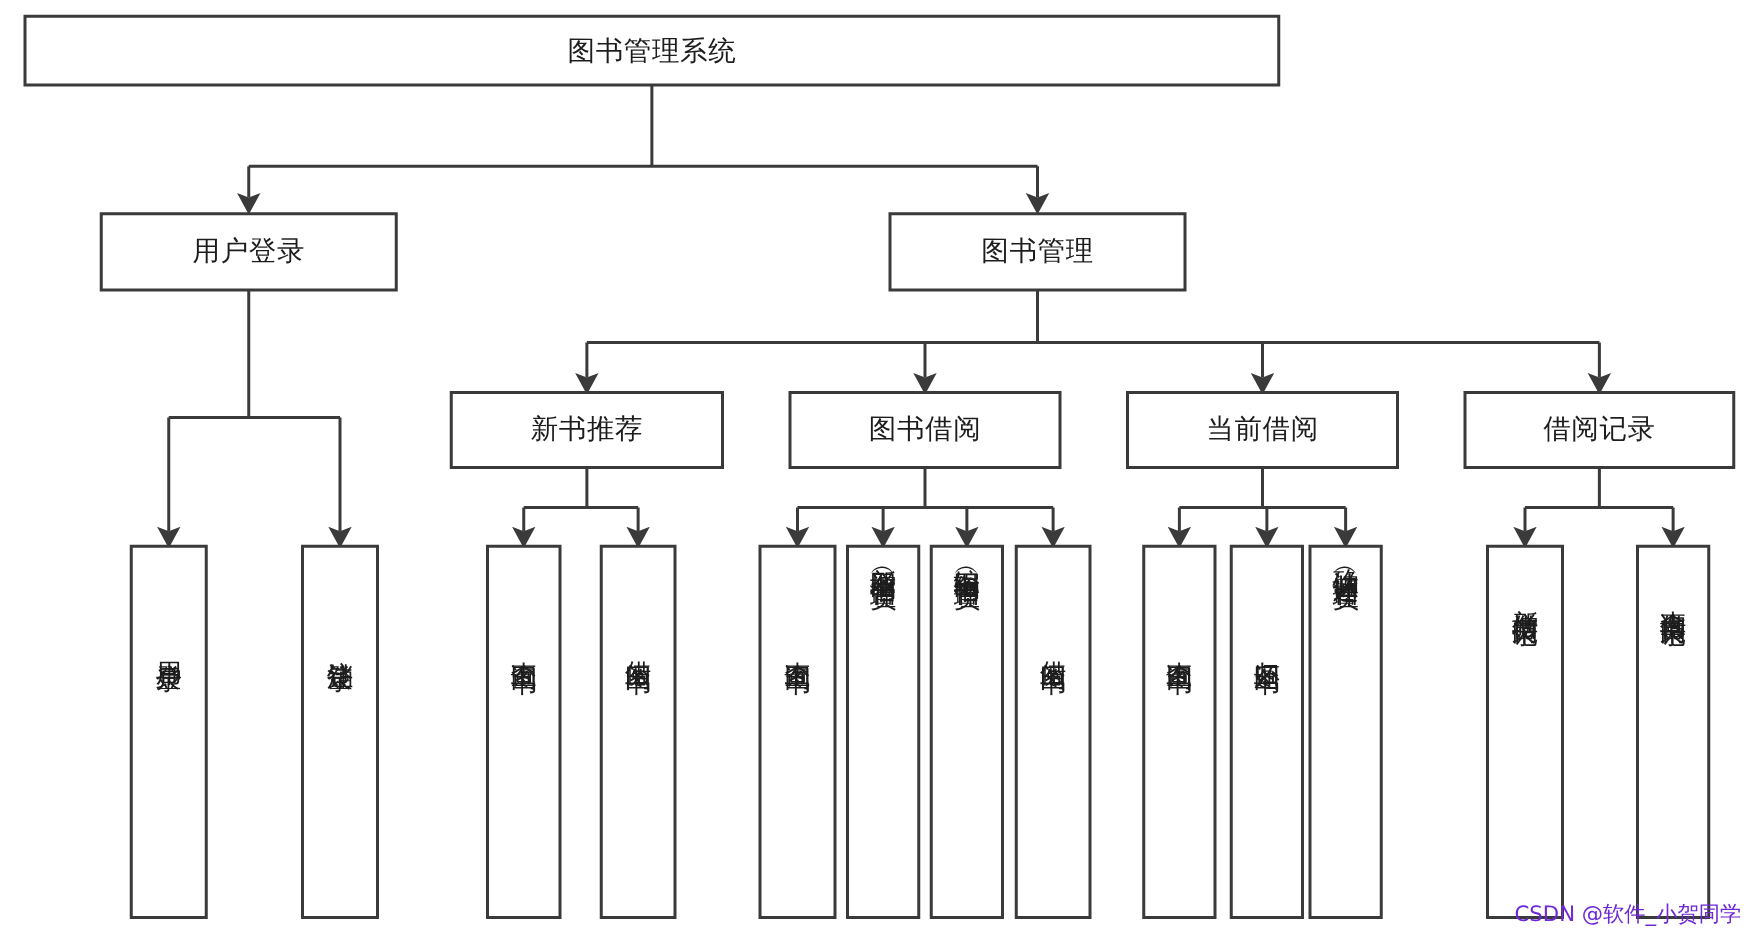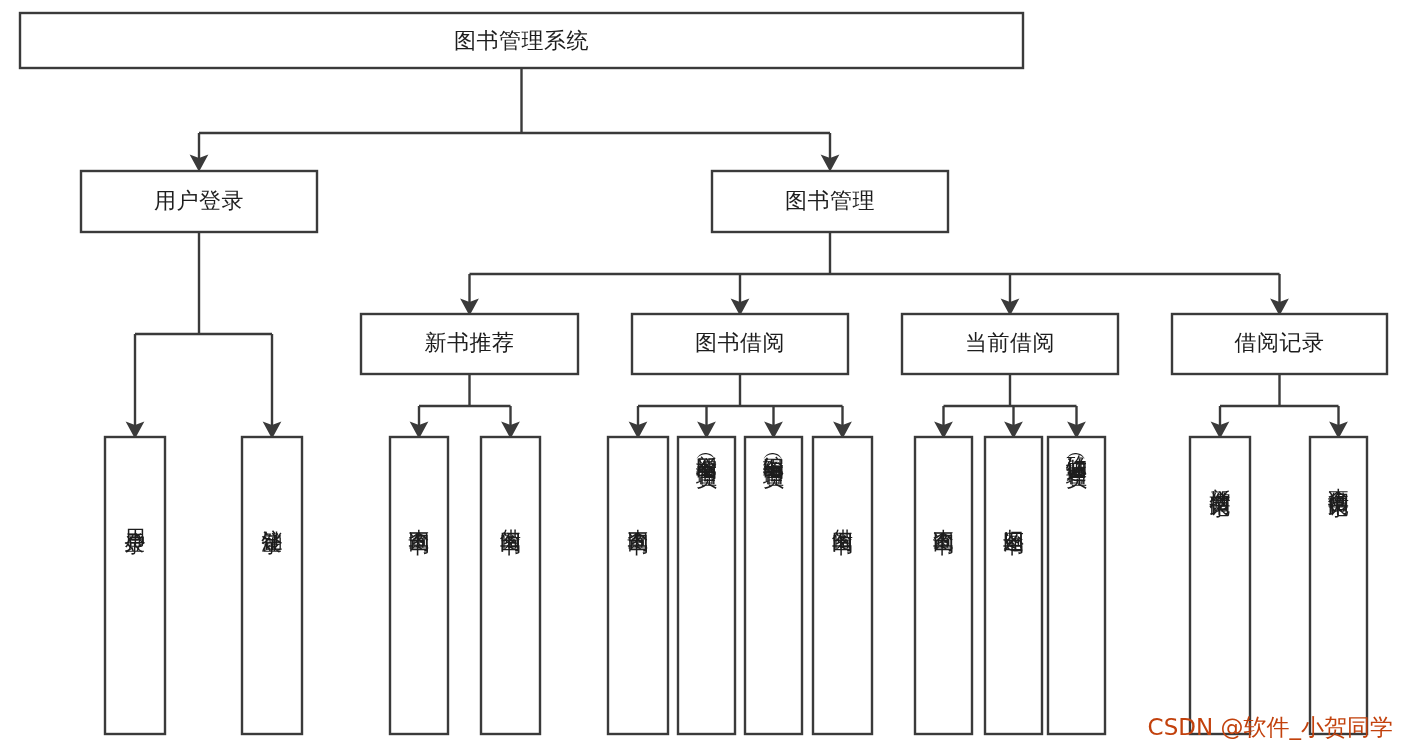--- a/index.html
+++ b/index.html
@@ -52,22 +52,22 @@
     stroke: #3a3a3a;
     stroke-width: 2.4;
     fill: none;
     stroke-linecap: butt;
   }
   .watermark-text {
     position: absolute;
     right: 12px;
     bottom: 4px;
     font-family: "DejaVu Sans", "Liberation Sans", sans-serif;
-    font-size: 23px;
-    color: #c2410c;
+    font-size: 17px;
+    color: #6d28d9;
     white-space: nowrap;
     user-select: none;
   }
 </style>
 </head>
 <body>
 
 <div id="diagram-root">
 
   <svg id="tree-svg" viewBox="0 0 1405 747">

